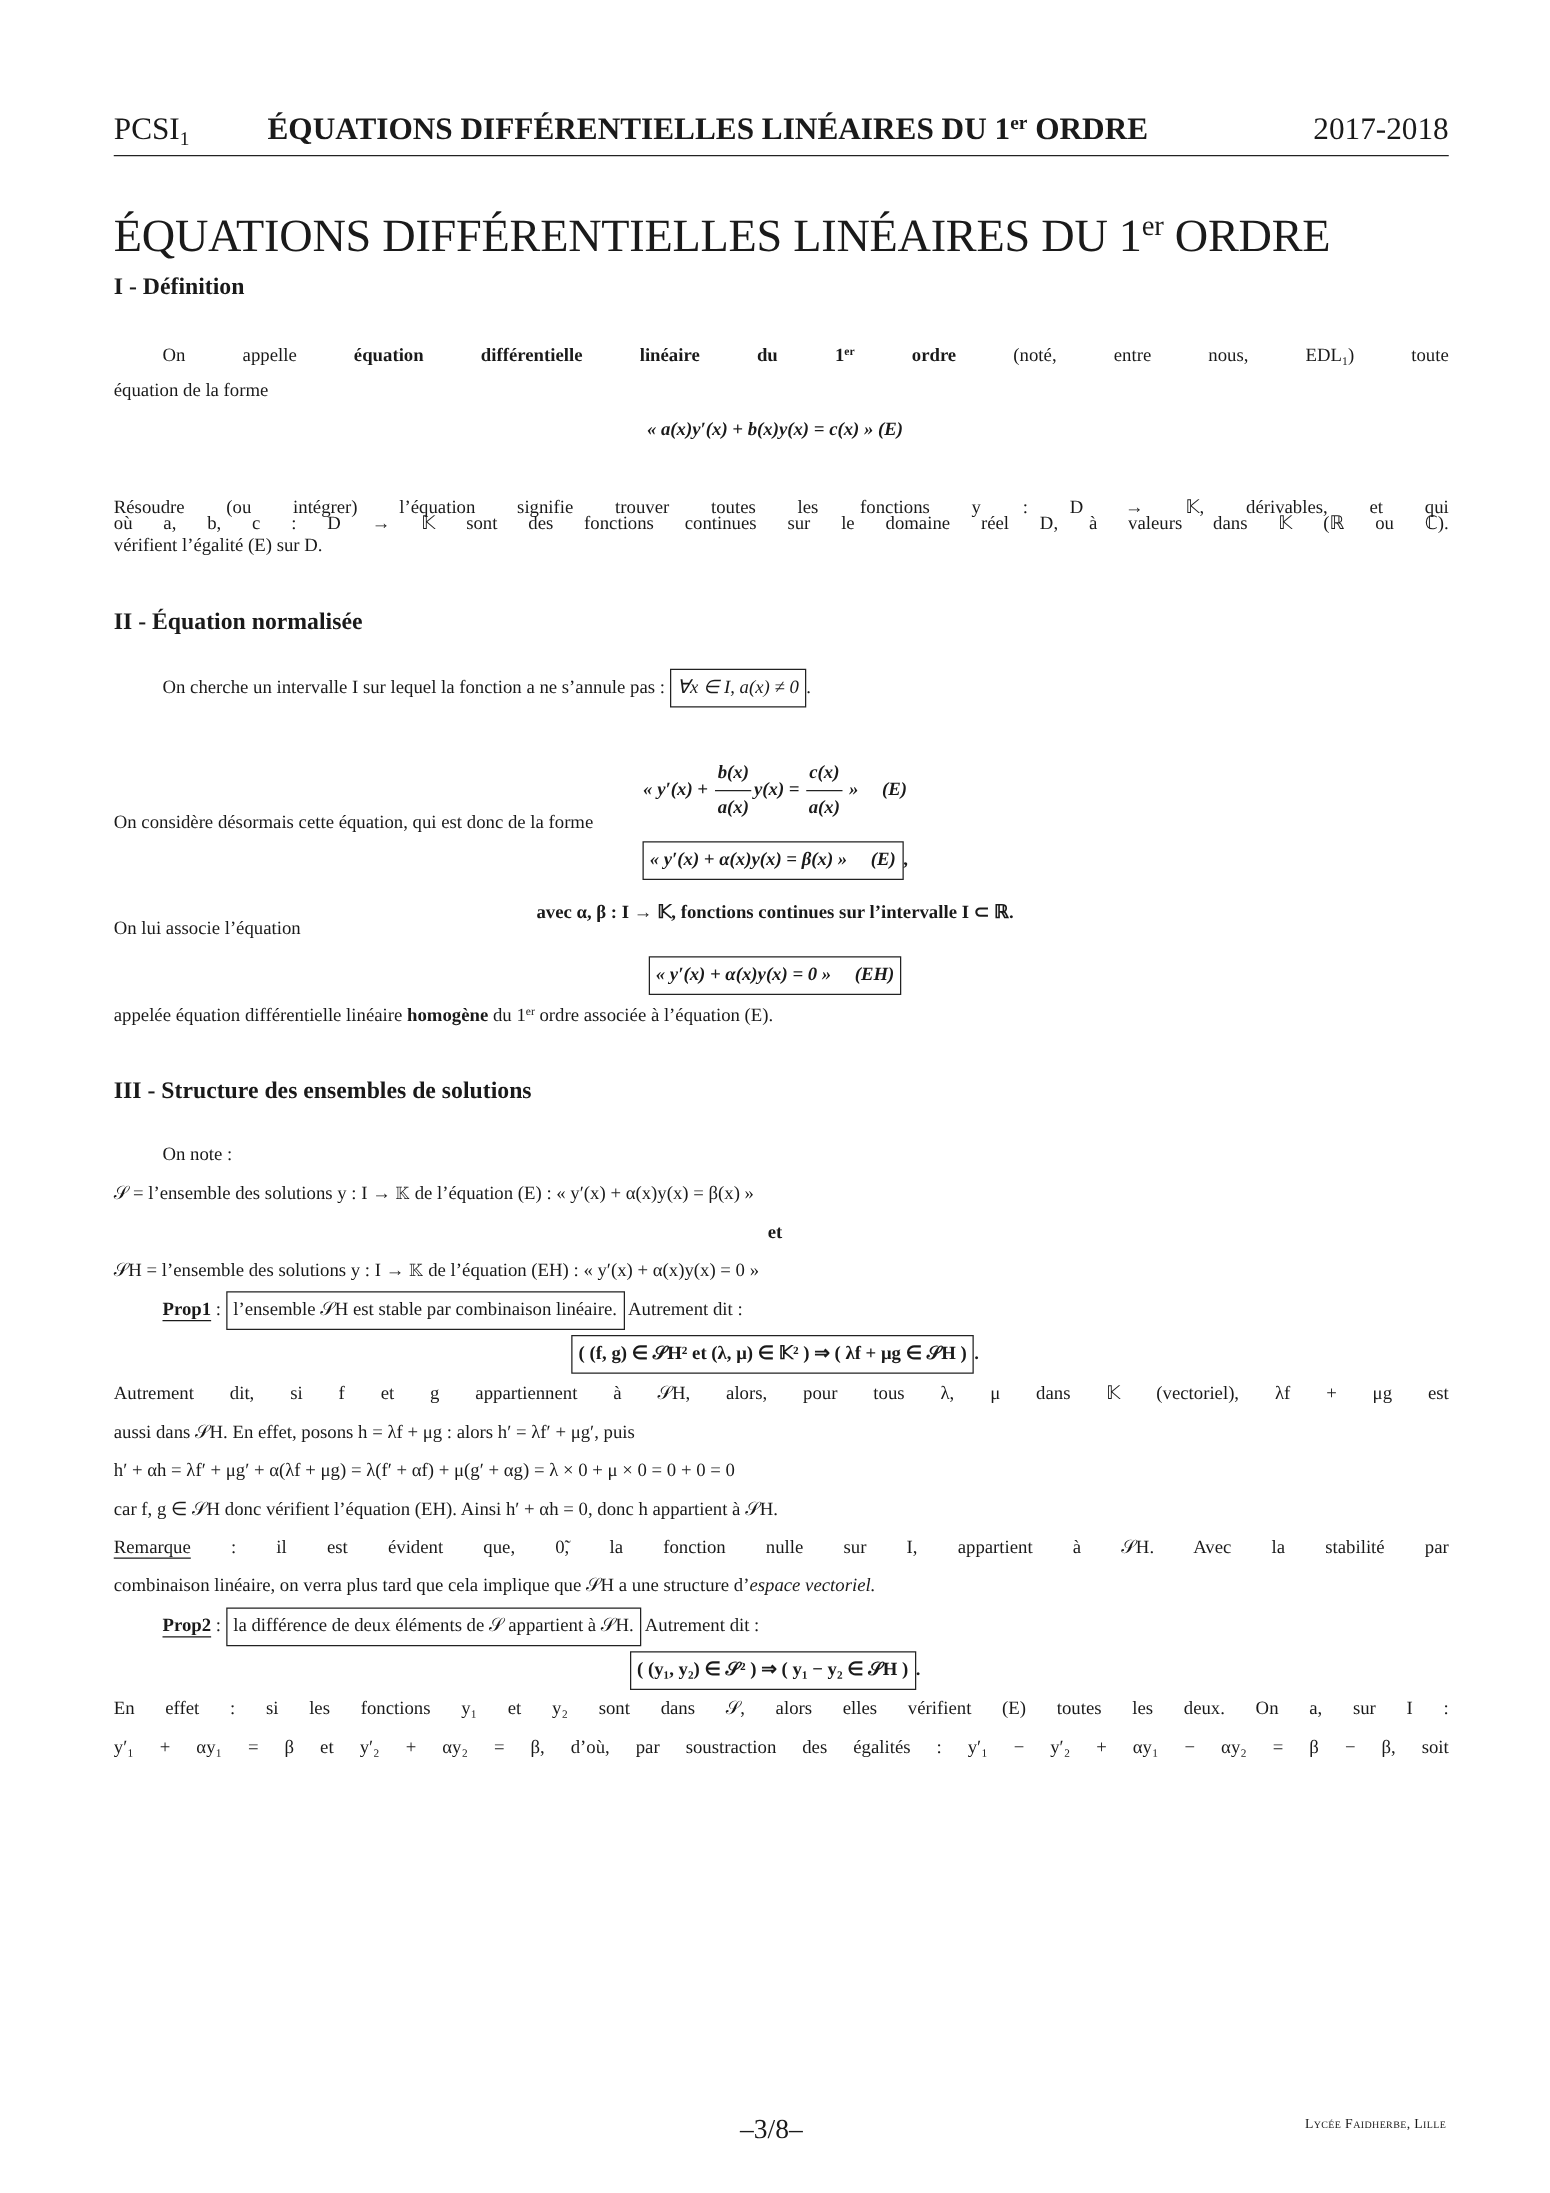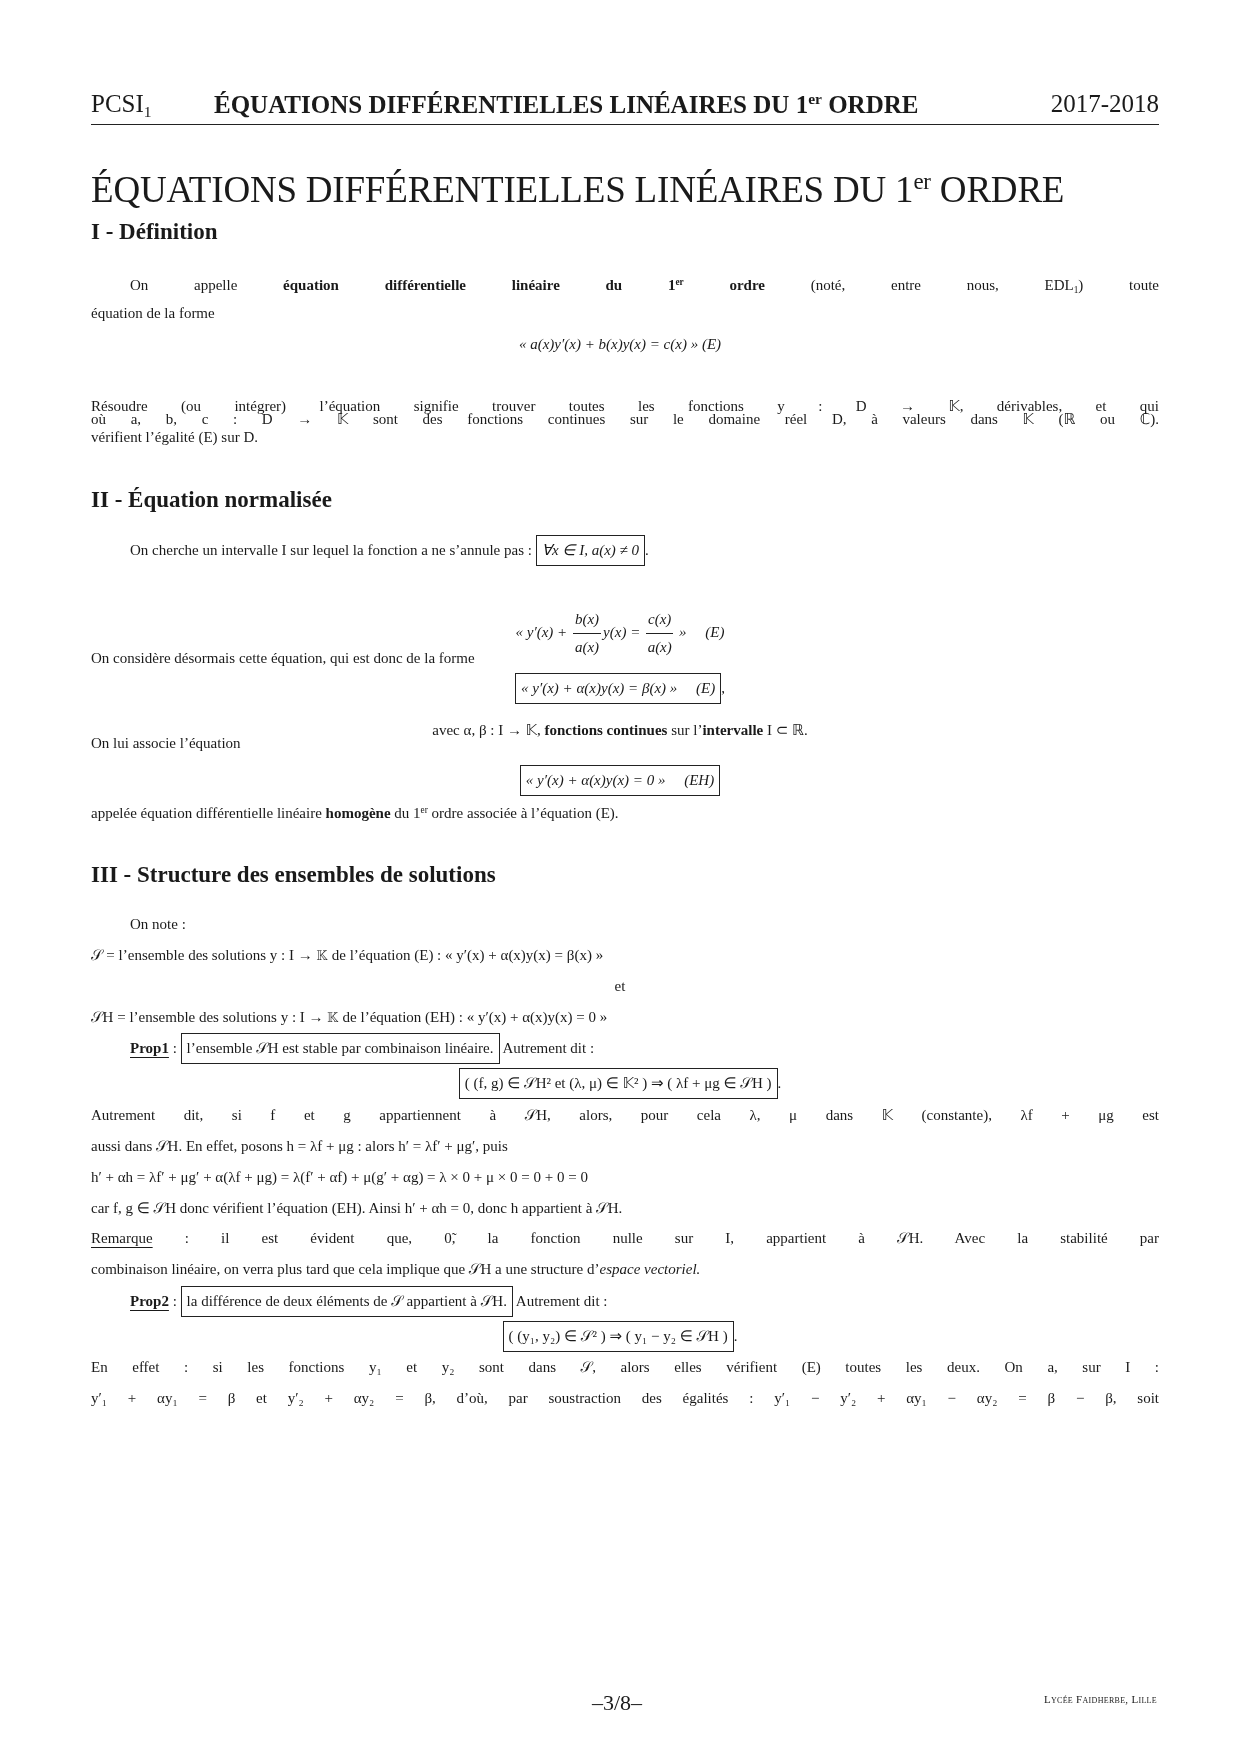--- a/index.html
+++ b/index.html
@@ -10,25 +10,25 @@
   
   .runhead { position:absolute; left:91px; top:88px; width:1068px; height:36px;
              border-bottom:1.5px solid #222; font-family:"Liberation Serif", serif; font-size:25px; }
   .runhead .left { position:absolute; left:0; top:2px; }
   .runhead .mid { position:absolute; left:123px; top:2px; font-weight:bold; }
   .runhead .right { position:absolute; right:0; top:2px; }
   sub.s { font-size:0.62em; vertical-align:-0.3em; }
   sup.s { font-size:0.62em; vertical-align:0.55em; }
 
   .title { position:absolute; left:91px; top:168px; font-size:37px; font-family:"Liberation Serif", serif; white-space:nowrap; letter-spacing:-0.2px; }
-  .h2 { position:absolute; left:91px; font-size:23px; font-weight:bold; font-family:"Liberation Serif", serif; white-space:nowrap; }
+  .h2 { position:absolute; left:91px; font-size:19px; font-weight:bold; font-family:"Liberation Serif", serif; white-space:nowrap; }
 
   .line { position:absolute; left:91px; font-size:15px; font-family:"Liberation Serif", serif; white-space:nowrap; line-height:28px; }
   .justify { width:1068px; text-align:justify; text-align-last:justify; }
-  .center { left:0; width:1240px; text-align:center; }
+  .center { left:0; width:1240px; text-align:center;font-weight:bold; }
   .indent { left:130px; }
   i, .m { font-style:italic; }
   .box { border:1.4px solid #222; padding:1px 5px 2px 5px; display:inline-block; line-height:26px; }
   .ul { text-decoration:underline; text-underline-offset:4px; }
   .frac { display:inline-block; vertical-align:middle; text-align:center; margin:0 2px; }
   .frac span { display:block; line-height:27px; }
   .frac .num { border-bottom:1.3px solid #222; padding:0 2px; }
 
   .footer { position:absolute; top:1690px; font-family:"Liberation Serif", serif; font-size:22px; }
   .smallcaps { font-variant:small-caps; font-size:11px; letter-spacing:0.3px; }
@@ -71,21 +71,21 @@
   <div class="h2" style="top:862px;">III - Structure des ensembles de solutions</div>
 
   <div class="line indent" style="top:910px;">On note :</div>
   <div class="line" style="top:941px;">𝒮 = l’ensemble des solutions y : I → 𝕂 de l’équation (E) : « y′(x) + α(x)y(x) = β(x) »</div>
   <div class="line center" style="top:972px;">et</div>
   <div class="line" style="top:1003px;">𝒮H = l’ensemble des solutions y : I → 𝕂 de l’équation (EH) : « y′(x) + α(x)y(x) = 0 »</div>
 
   <div class="line indent" style="top:1033px;"><b class="ul">Prop1</b><span> : </span><span class="box">l’ensemble 𝒮H est stable par combinaison linéaire.</span><span> Autrement dit :</span></div>
   <div class="line center" style="top:1068px;"><span class="box">( (f, g) ∈ 𝒮H² et (λ, μ) ∈ 𝕂² ) ⇒ ( λf + μg ∈ 𝒮H )</span><span>.</span></div>
 
-  <div class="line justify" style="top:1101px;">Autrement dit, si f et g appartiennent à 𝒮H, alors, pour cela λ, μ dans 𝕂 (constante), λf + μg est</div>
+  <div class="line justify" style="top:1101px;">Autrement dit, si f et g appartiennent à 𝒮H, alors, pour tous λ, μ dans 𝕂 (vectoriel), λf + μg est</div>
   <div class="line" style="top:1132px;">aussi dans 𝒮H. En effet, posons h = λf + μg : alors h′ = λf′ + μg′, puis</div>
   <div class="line" style="top:1163px;">h′ + αh = λf′ + μg′ + α(λf + μg) = λ(f′ + αf) + μ(g′ + αg) = λ × 0 + μ × 0 = 0 + 0 = 0</div>
   <div class="line" style="top:1194px;">car f, g ∈ 𝒮H donc vérifient l’équation (EH). Ainsi h′ + αh = 0, donc h appartient à 𝒮H.</div>
 
   <div class="line justify" style="top:1224px;"><span class="ul">Remarque</span><span> : il est évident que, 0̃, la fonction nulle sur I, appartient à 𝒮H. Avec la stabilité par</span></div>
   <div class="line" style="top:1255px;"><span>combinaison linéaire, on verra plus tard que cela implique que 𝒮H a une structure d’</span><i>espace vectoriel.</i></div>
 
   <div class="line indent" style="top:1286px;"><b class="ul">Prop2</b><span> : </span><span class="box">la différence de deux éléments de 𝒮 appartient à 𝒮H.</span><span> Autrement dit :</span></div>
   <div class="line center" style="top:1321px;"><span class="box">( (y₁, y₂) ∈ 𝒮² ) ⇒ ( y₁ − y₂ ∈ 𝒮H )</span><span>.</span></div>
 

